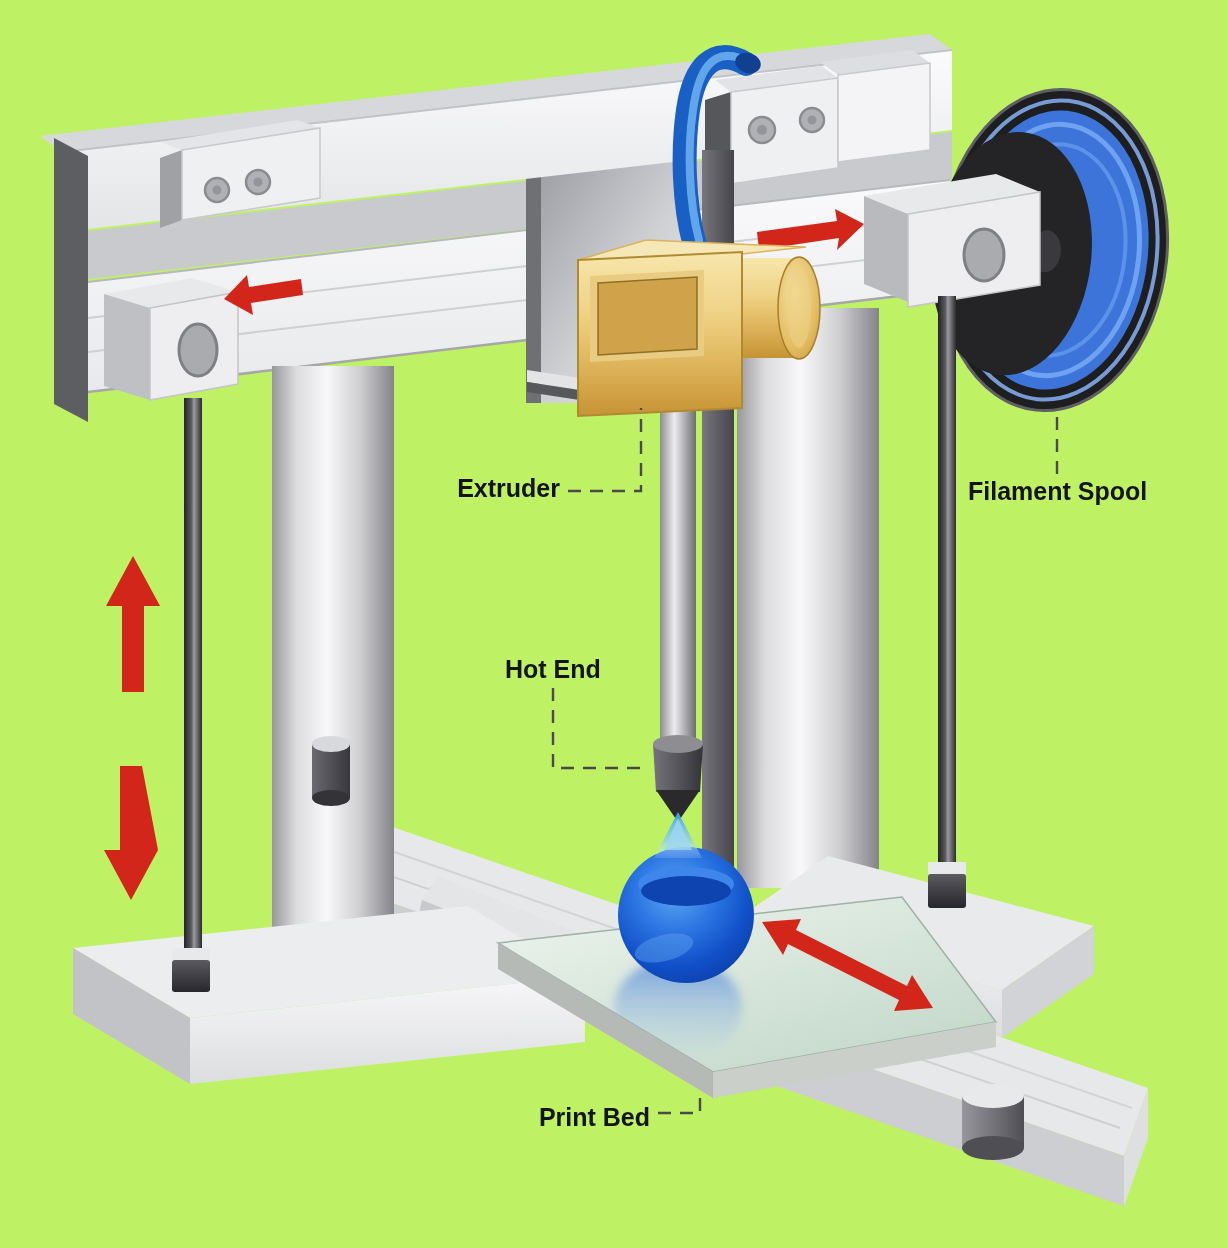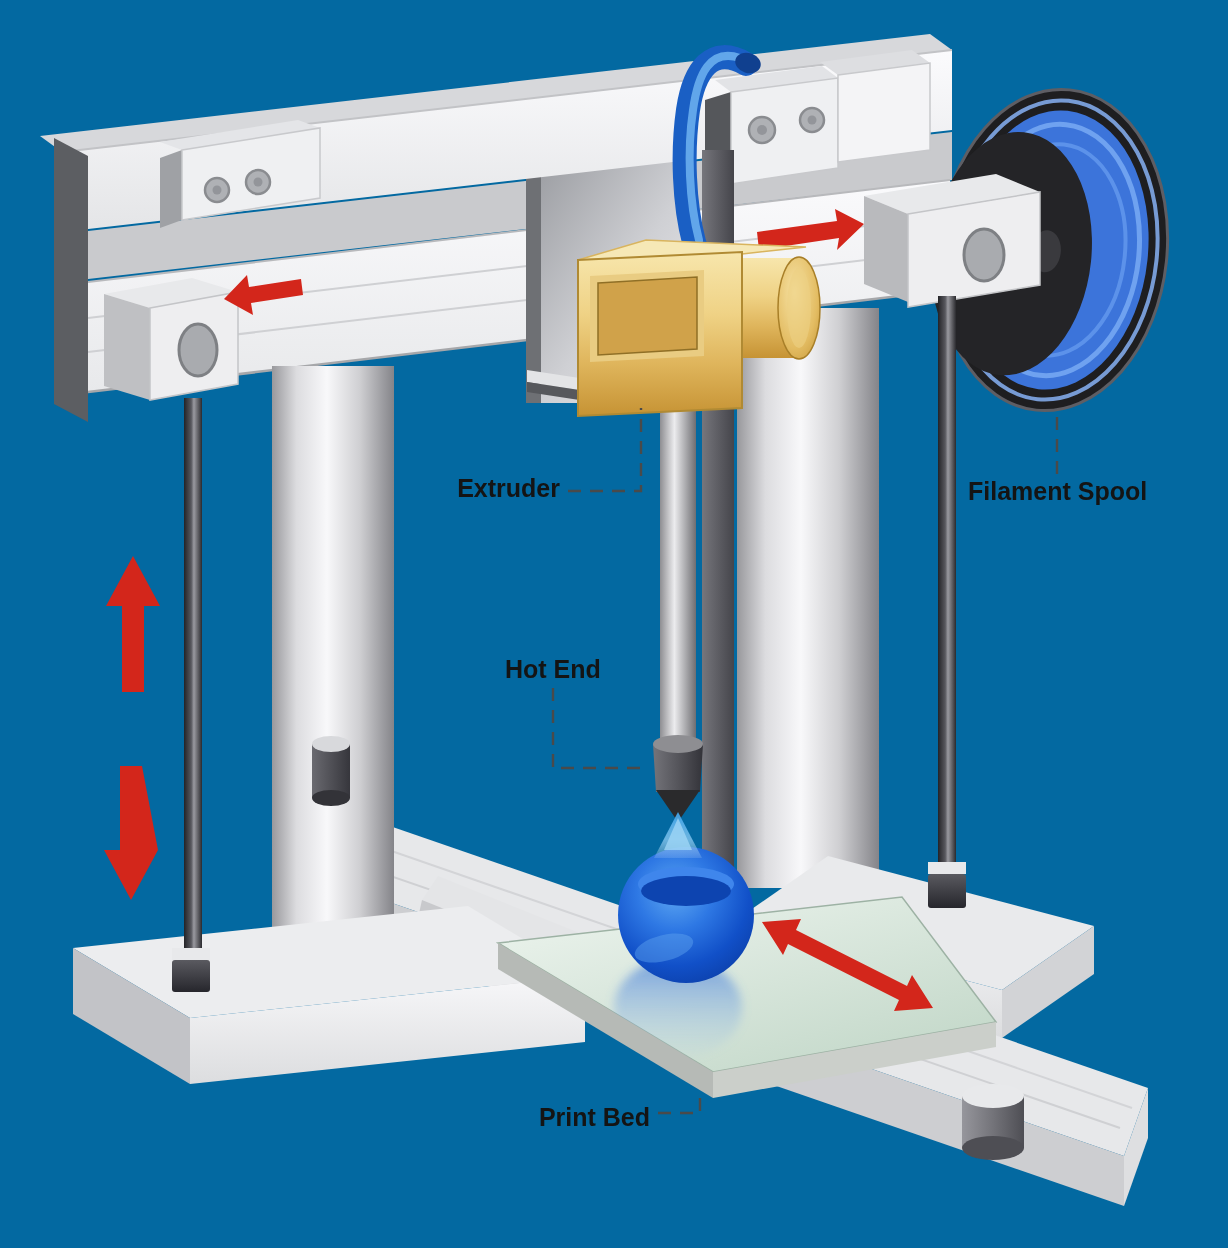--- a/index.html
+++ b/index.html
@@ -1,16 +1,16 @@
 <!DOCTYPE html>
 <html><head>
 <meta charset="utf-8">
 <style>
   html,body{margin:0;padding:0;background:#ffffff;}
-  .stage{width:1228px;height:1248px;position:relative;background:#0369a1;overflow:hidden;}
+  .stage{width:1228px;height:1248px;position:relative;background:#bef264;overflow:hidden;}
   svg{display:block;}
   .lbl{font-family:"Liberation Sans","DejaVu Sans",sans-serif;font-weight:700;font-size:25px;fill:#141414;}
   .leader{fill:none;stroke:#4a4a4a;stroke-width:2.4;stroke-dasharray:13 9;}
   .thinline{stroke:#cfd0d3;stroke-width:2;fill:none;}
 </style>
 </head>
 <body>
 
 <div class="stage">
 <svg width="1228" height="1248" viewBox="0 0 1228 1248">

